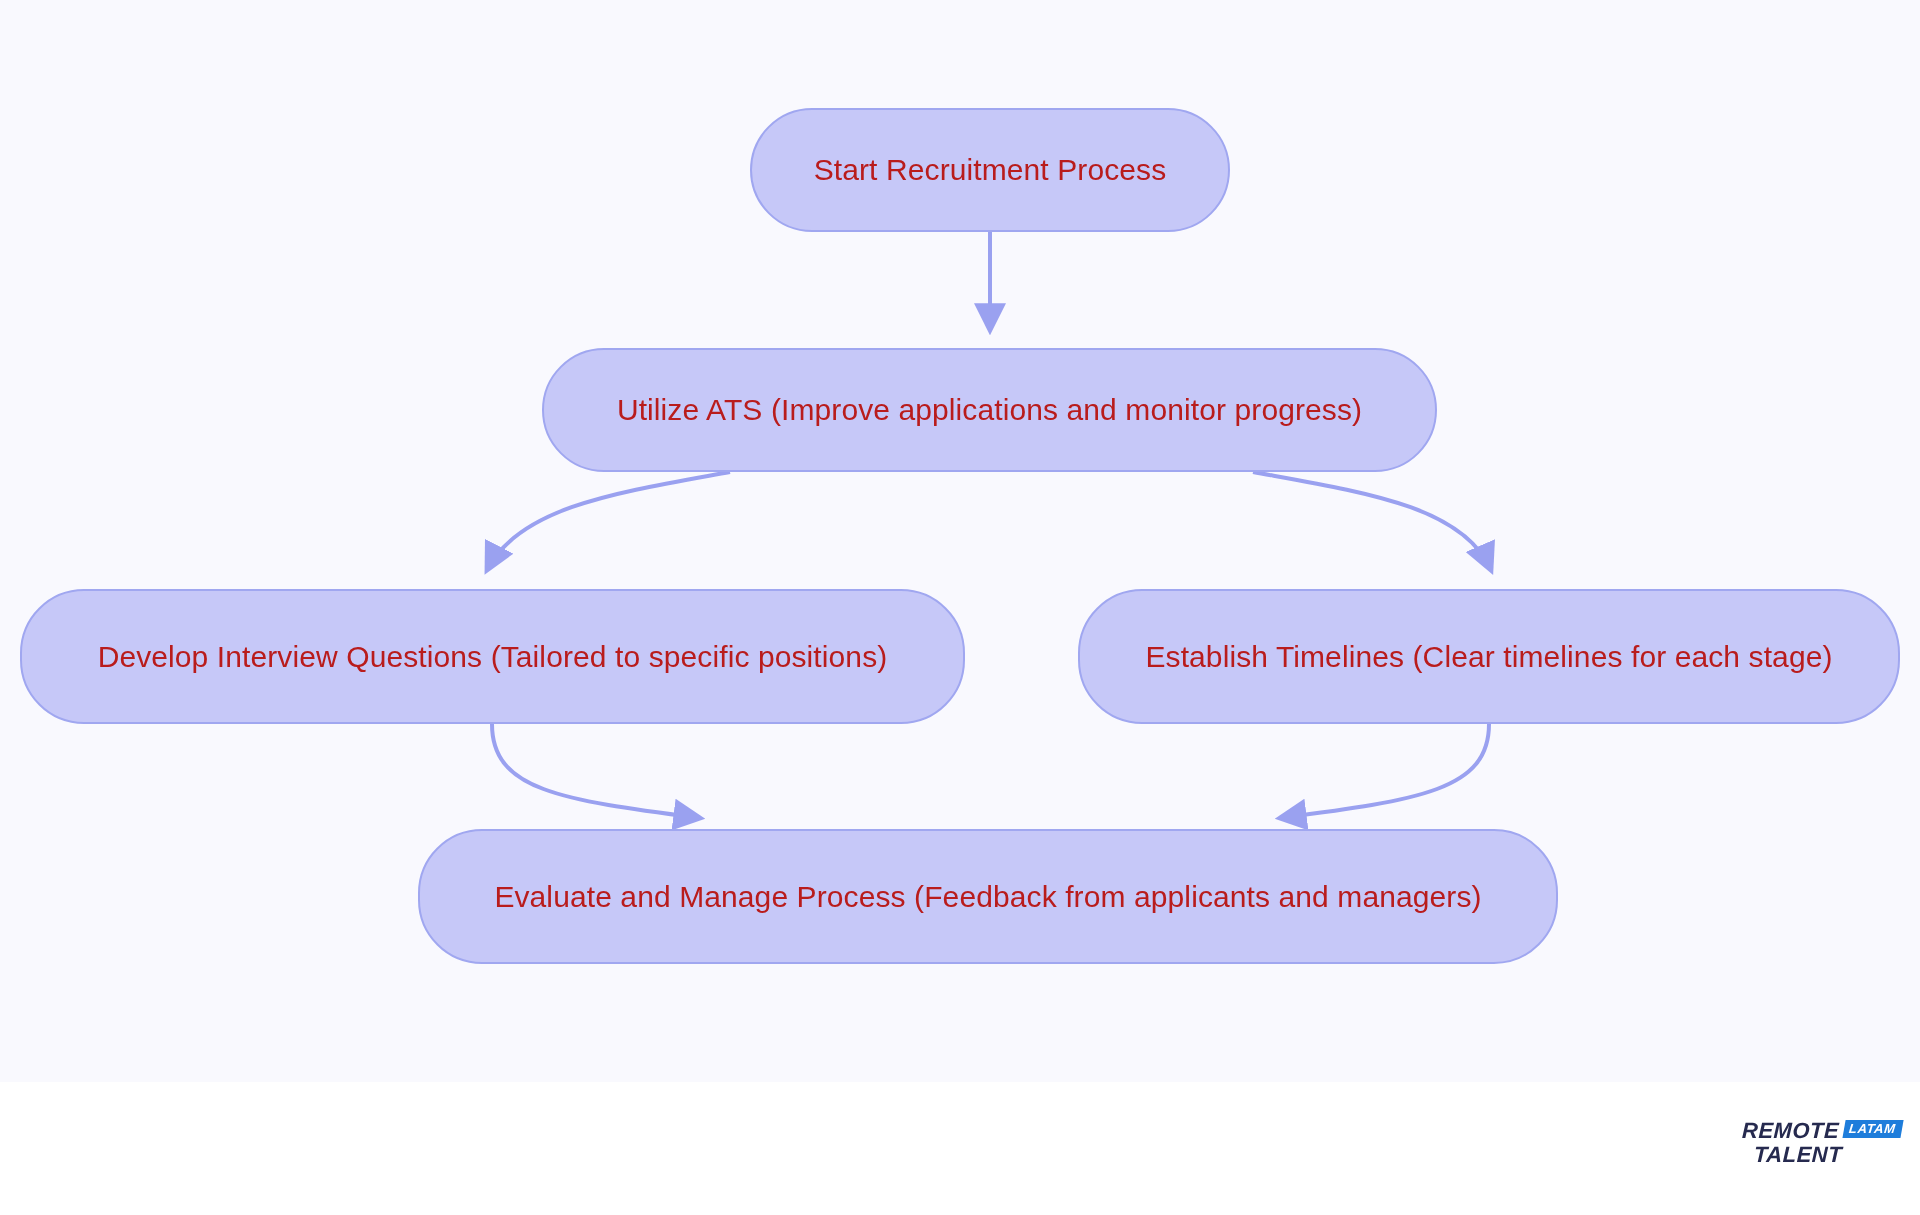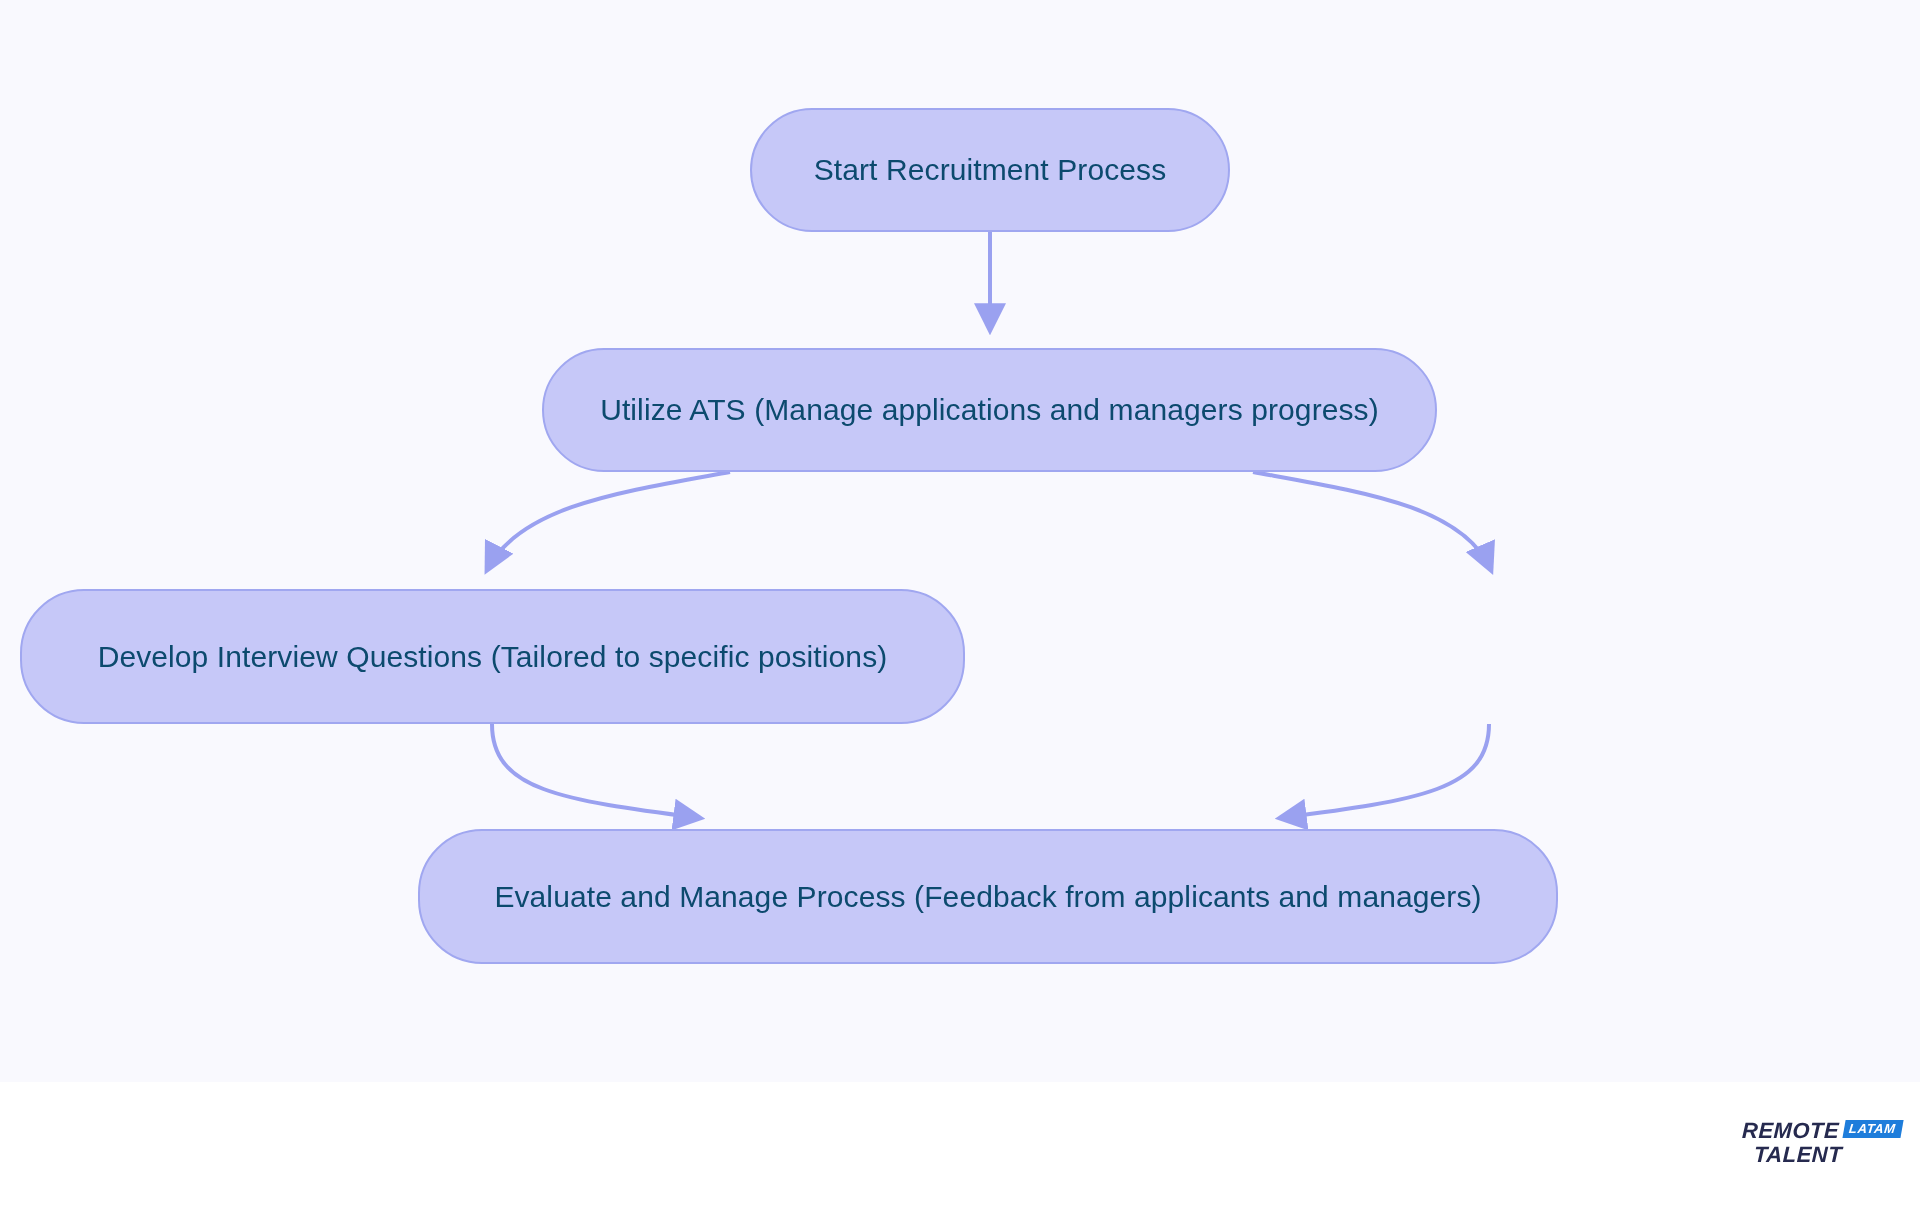--- a/index.html
+++ b/index.html
@@ -45,21 +45,21 @@
   }
   .node {
     position: absolute;
     box-sizing: border-box;
     background: #c6c8f8;
     border: 2px solid #a0a7f0;
     border-radius: 64px;
     display: flex;
     align-items: center;
     justify-content: center;
-    color: #0c4a6e;
+    color: #b91c1c;
     font-family: "Liberation Sans", sans-serif;
     font-size: 30px;
     font-weight: 400;
     letter-spacing: 0.1px;
     white-space: nowrap;
     text-align: center;
   }
   .node-label {
     display: block;
     line-height: 1.2;
@@ -140,27 +140,30 @@
       <g>
         <path d="M 1489 724 C 1489 790, 1420 800, 1280 818" fill="none" stroke="#9aa1f0" stroke-width="4" marker-end="url(#arrow)"></path>
       </g>
     </svg>
 
     <div class="node" style="left:750px; top:108px; width:480px; height:124px;">
       <span class="node-label">Start Recruitment Process</span>
     </div>
 
     <div class="node" style="left:542px; top:348px; width:895px; height:124px;">
-      <span class="node-label">Utilize ATS (Manage applications and managers progress)</span>
+      <span class="node-label">Utilize ATS (Improve applications and monitor progress)</span>
     </div>
 
     <div class="node" style="left:20px; top:589px; width:945px; height:135px;">
       <span class="node-label">Develop Interview Questions (Tailored to specific positions)</span>
     </div>
 
+    <div class="node" style="left:1078px; top:589px; width:822px; height:135px;">
+      <span class="node-label">Establish Timelines (Clear timelines for each stage)</span>
+    </div>
 
     <div class="node" style="left:418px; top:829px; width:1140px; height:135px;">
       <span class="node-label">Evaluate and Manage Process (Feedback from applicants and managers)</span>
     </div>
 
   </div>
 
   <div class="footer">
     <div class="logo">
       <div class="logo-row">

